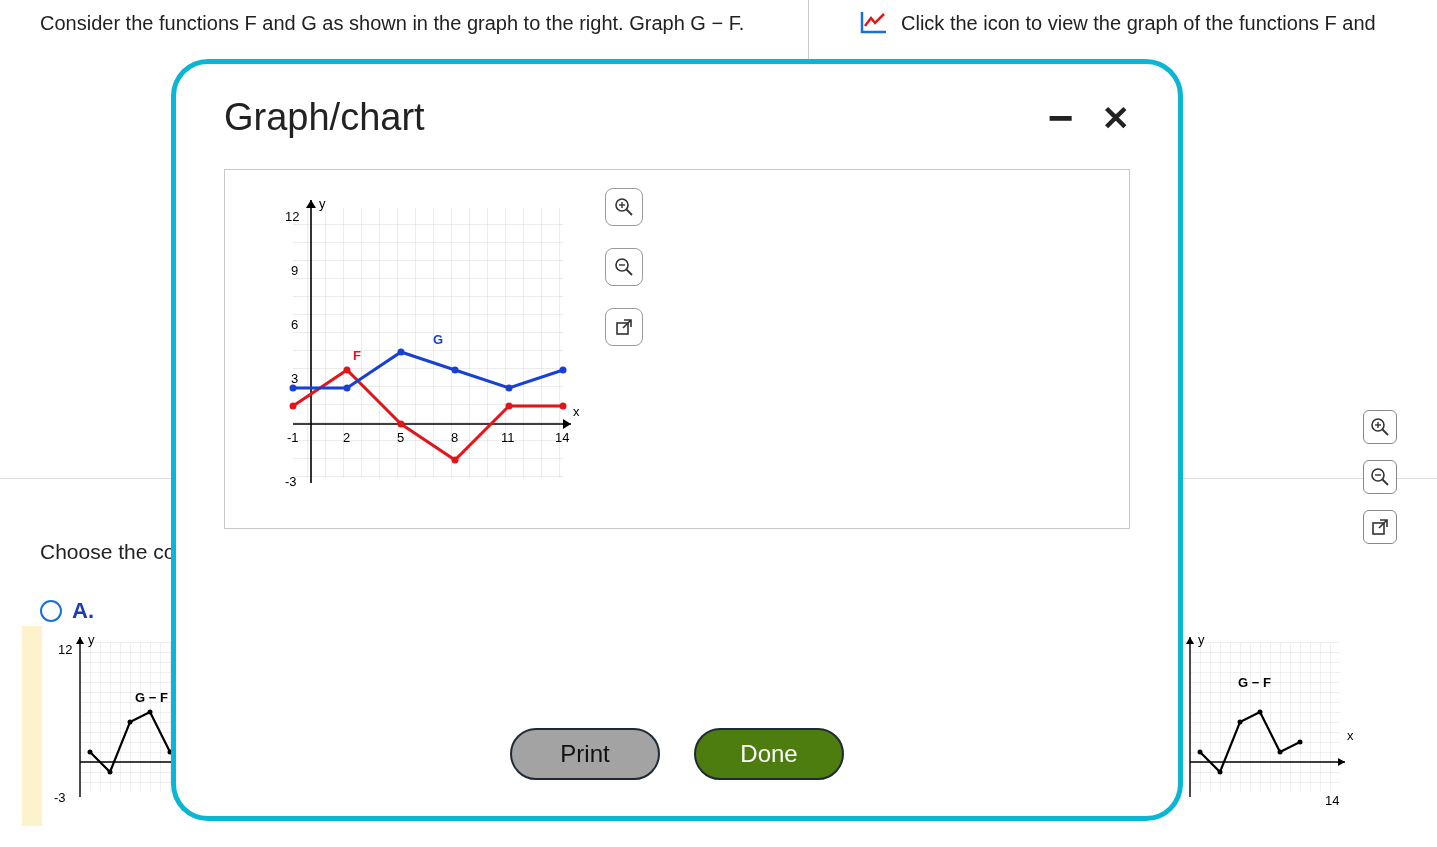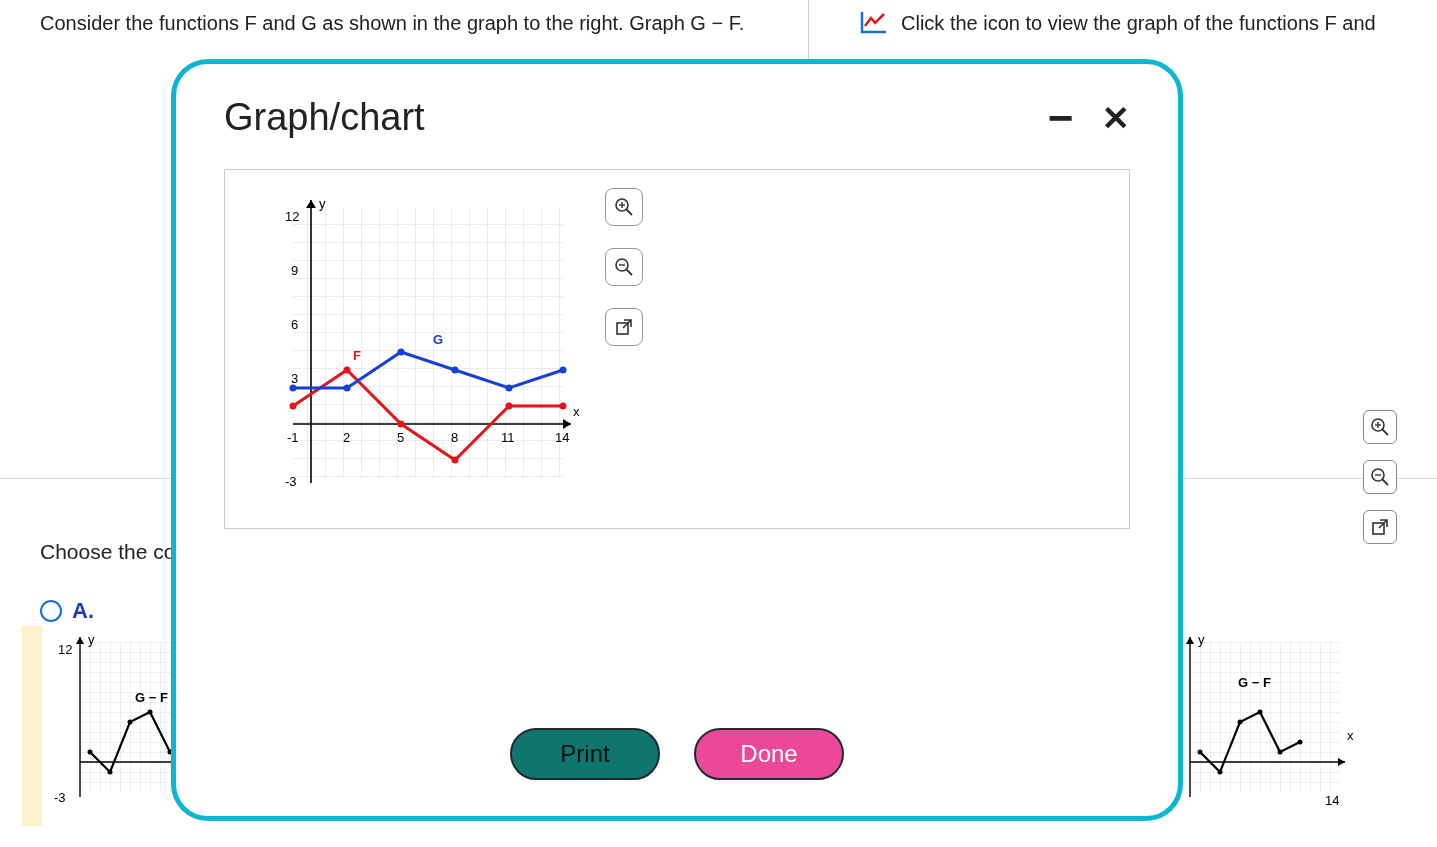--- a/index.html
+++ b/index.html
@@ -59,22 +59,22 @@
   .tool-btn {
     width:38px; height:38px; border:1px solid #999; border-radius:8px;
     display:flex; align-items:center; justify-content:center; background:#fff; cursor:pointer;
   }
   .modal-footer { margin-top:auto; display:flex; gap:34px; justify-content:center; padding:12px 0 6px; }
   .btn {
     min-width:150px; height:52px; border-radius:28px; font-size:24px;
     display:flex; align-items:center; justify-content:center; cursor:pointer;
     border:2px solid #1f2a37;
   }
-  .btn-outline { background:#0f766e; color:#111; }
-  .btn-primary { background:#ec4899; color:#fff; }
+  .btn-outline { background:#a3a3a3; color:#111; }
+  .btn-primary { background:#4d7c0f; color:#fff; }
 
   
   .axis-label { font-size:13px; fill:#000; }
   .tick { font-size:13px; fill:#000; }
   .series-label { font-size:13px; font-weight:bold; }
 </style>
 </head>
 <body>
 
 <div class="top-area">

